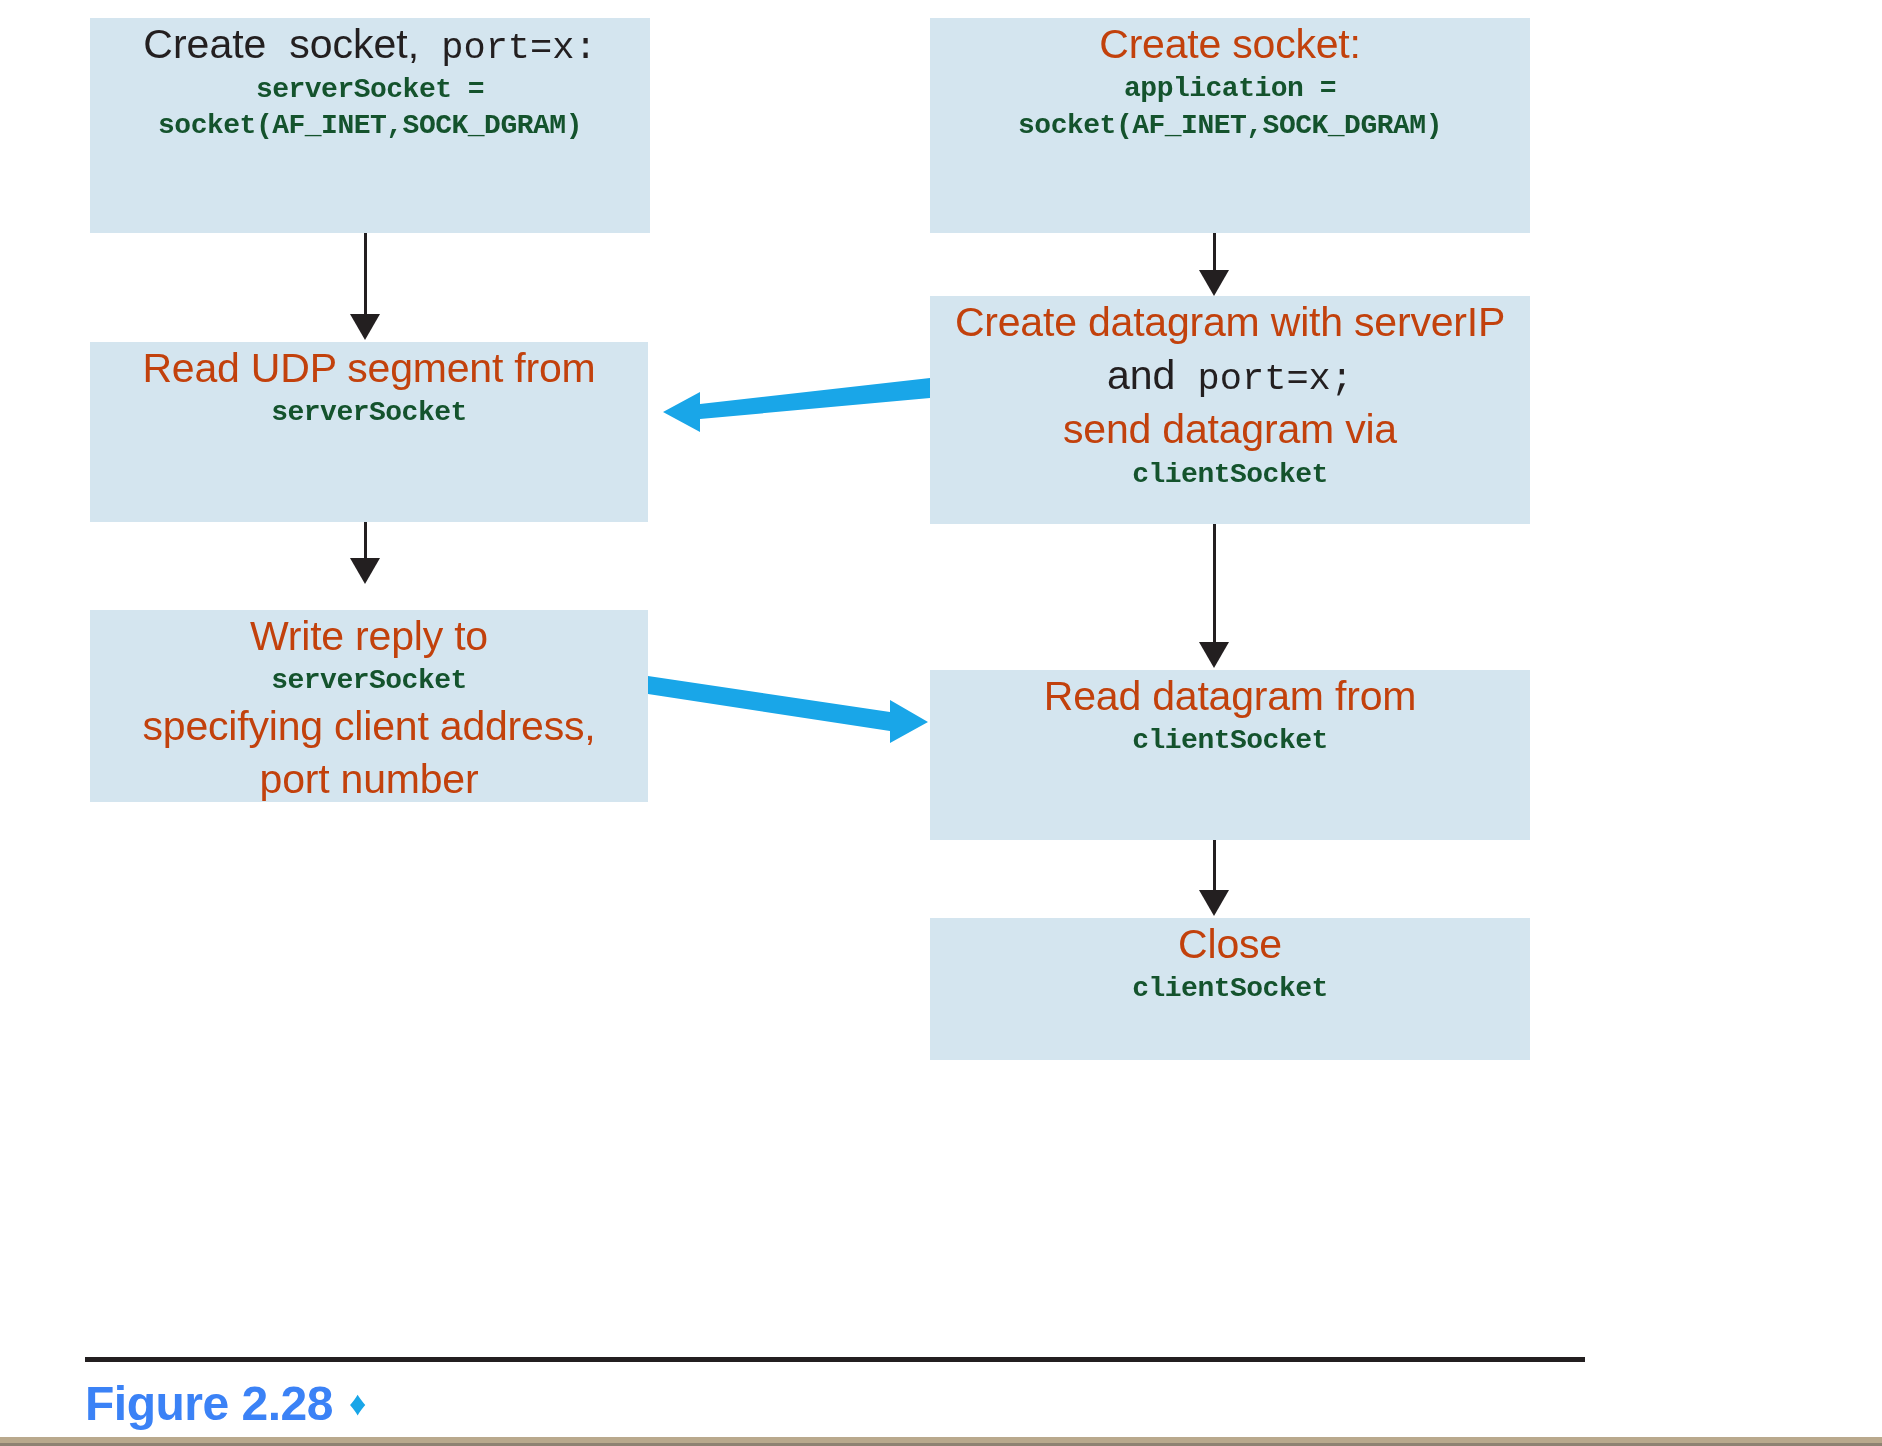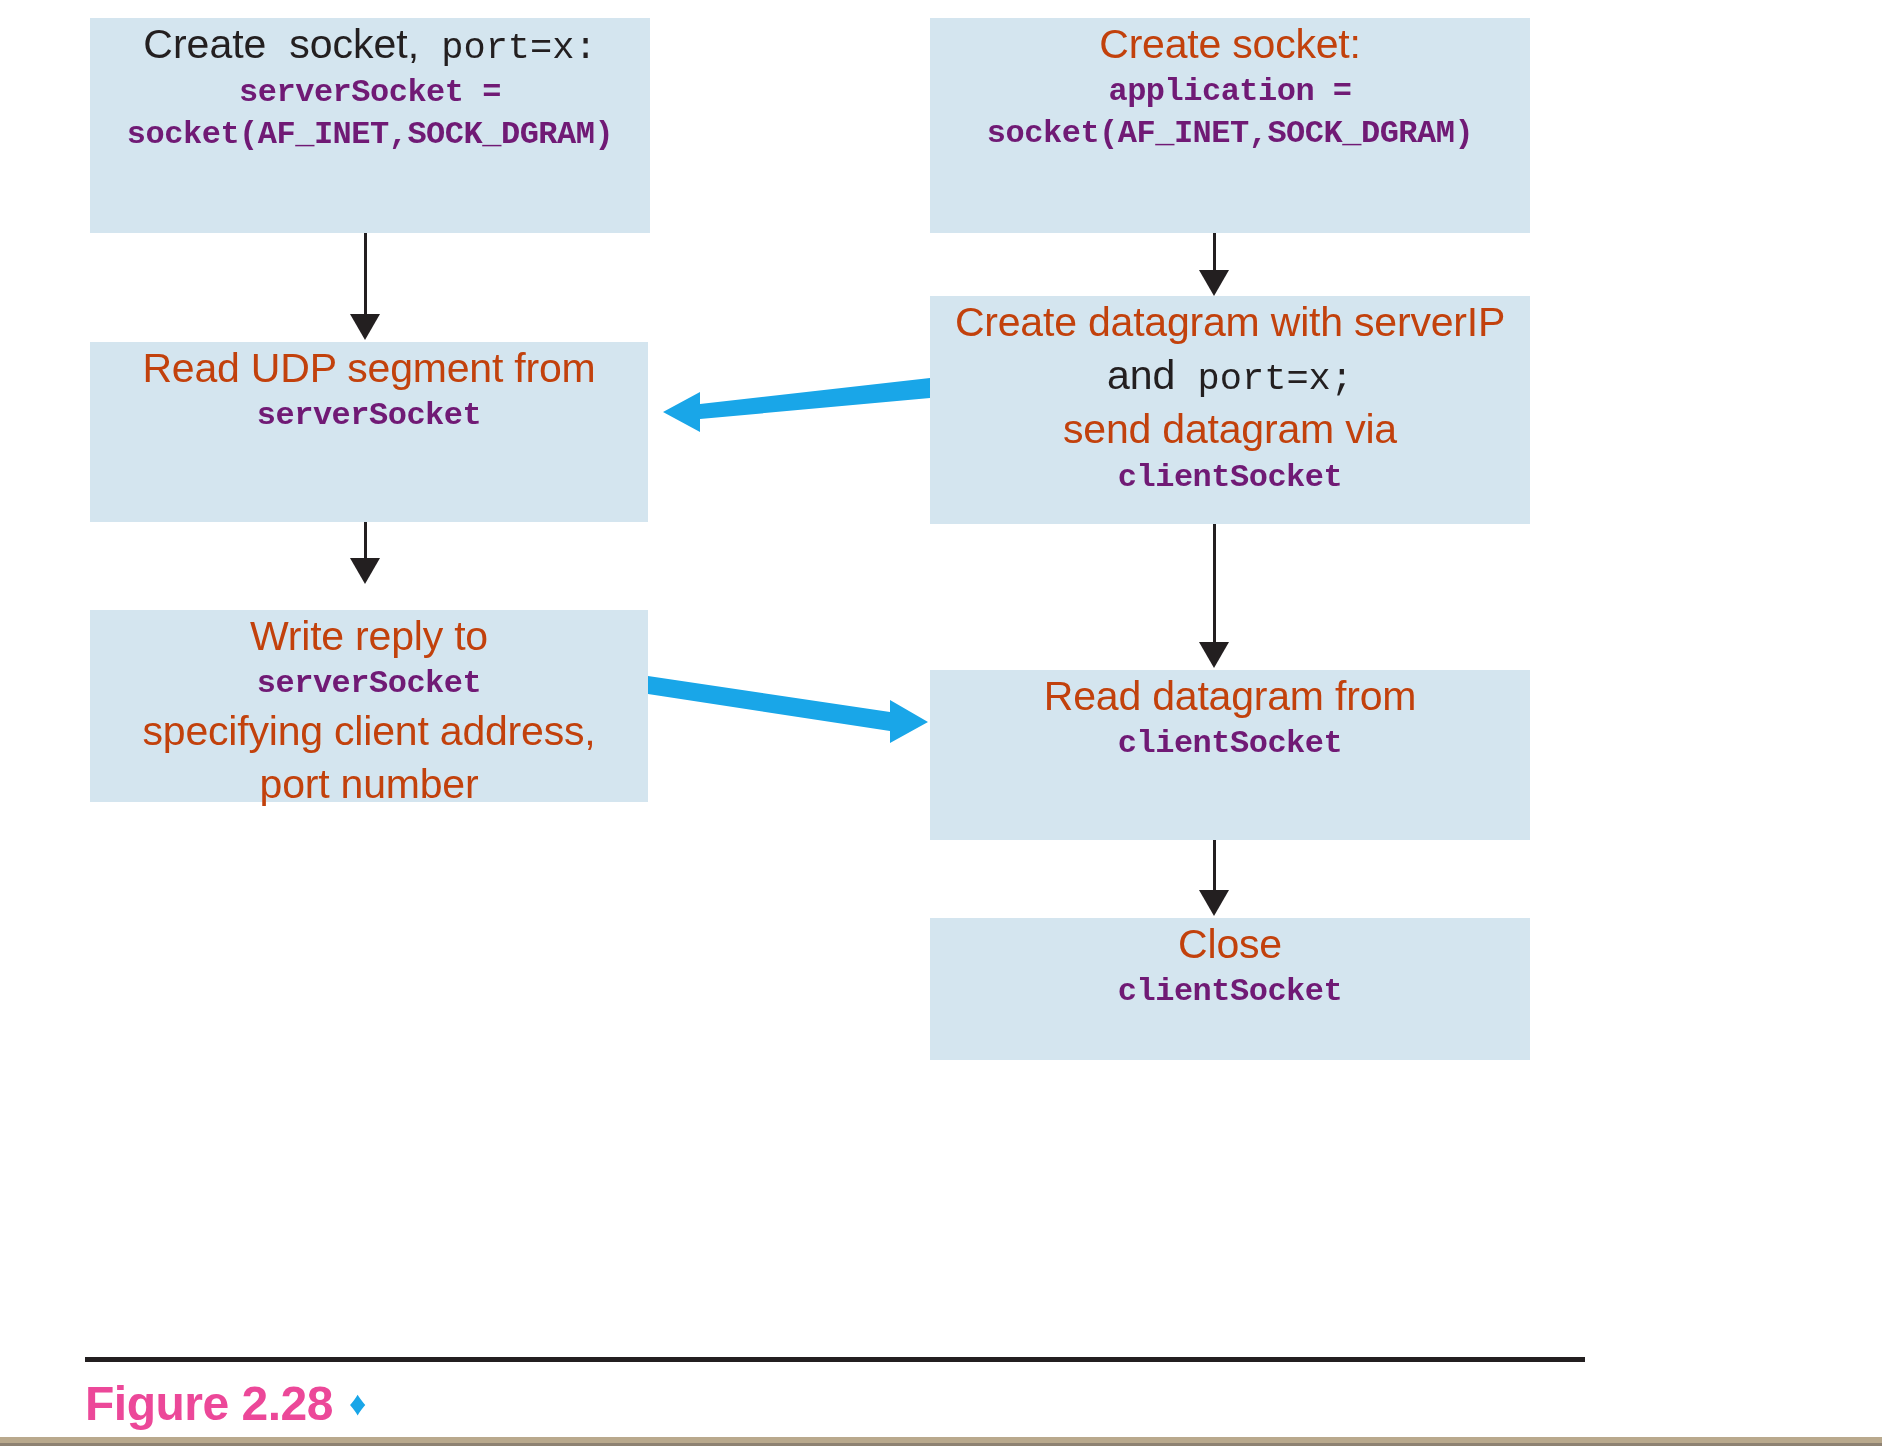--- a/index.html
+++ b/index.html
@@ -38,22 +38,22 @@
   }
   .plain {
     font-family: "Liberation Sans", sans-serif;
     font-size: 41px;
     color: #c2410c;
     letter-spacing: -0.2px;
   }
   .code {
     font-family: "Liberation Mono", monospace;
     font-weight: bold;
-    font-size: 32px;
-    color: #701a75;
+    font-size: 28px;
+    color: #14532d;
     letter-spacing: -0.5px;
   }
   .mixed {
     font-family: "Liberation Sans", sans-serif;
     font-size: 41px;
     color: #231f20;
     line-height: 1.30;
     white-space: nowrap;
   }
   .mixed .mono {
@@ -97,21 +97,21 @@
     width: 1600px;
     height: 62px;
     display: flex;
     align-items: center;
     white-space: nowrap;
   }
   #caption .fig-num {
     font-family: "Liberation Sans", sans-serif;
     font-weight: bold;
     font-size: 48px;
-    color: #ec4899;
+    color: #3b82f6;
     letter-spacing: -0.5px;
   }
   #caption .fig-diamond {
     font-size: 34px;
     color: #19a6e8;
     margin: 0 14px 0 16px;
     line-height: 1;
   }
   #caption .fig-text {
     font-family: "Liberation Sans", sans-serif;

